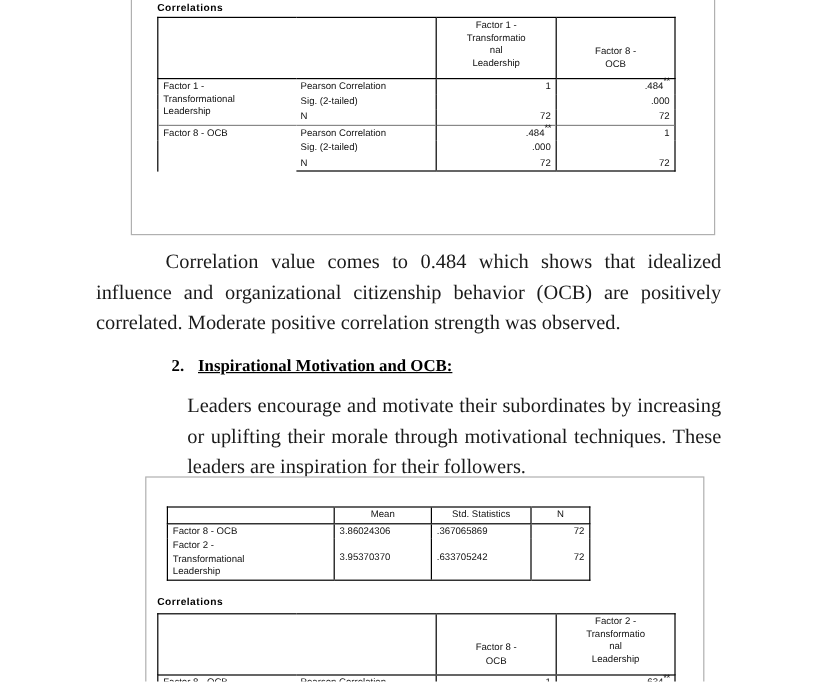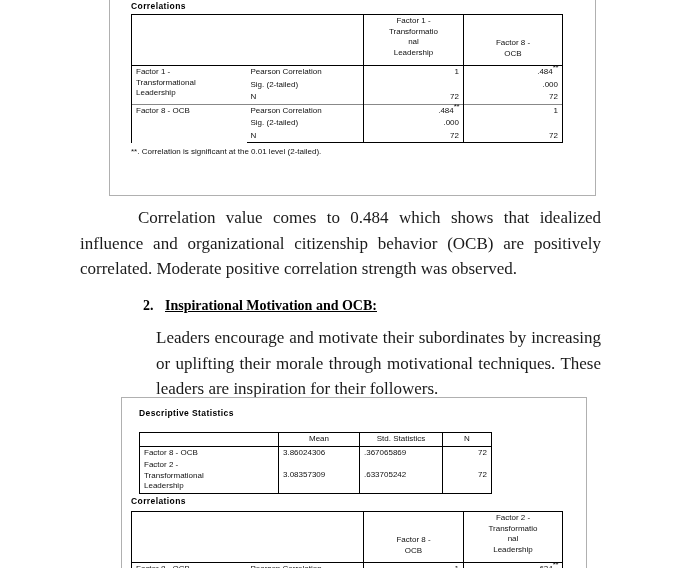--- a/index.html
+++ b/index.html
@@ -195,38 +195,34 @@
           <td class="b-left b-right ta-r"></td>
         </tr>
         <tr>
           <td class="b-bot ta-l">N</td>
           <td class="b-left b-bot ta-r">72</td>
           <td class="b-left b-right b-bot ta-r">72</td>
         </tr>
       </tbody>
     </table>
 
-    <div class="footnote">
-      <span>**. Correlation is significant at the 0.01 level (2-tailed).</span>
-    </div>
   </div>
 </div>
 
 <div class="doc-para" id="para-correlation">Correlation value comes to 0.484 which shows that idealized influence and organizational citizenship behavior (OCB) are positively correlated. Moderate positive correlation strength was observed.</div>
 
 <div id="heading-2">
   <span class="num">2.</span><span class="txt">Inspirational Motivation and OCB:</span>
 </div>
 
 <div class="doc-para" id="para-leaders">Leaders encourage and motivate their subordinates by increasing or uplifting their morale through motivational techniques. These leaders are inspiration for their followers.</div>
 
 <div class="spss-frame" id="frame-desc-2">
 
   <div style="position:absolute; left:17px; top:10px; width:352px;">
-    <div class="spss-title">Descriptive Statistics</div>
 
     <table class="spss" id="tbl-desc" style="margin-top:14px; width:352px;">
       <colgroup>
         <col style="width:139px;">
         <col style="width:81px;">
         <col style="width:83px;">
         <col style="width:49px;">
       </colgroup>
       <thead>
         <tr>
@@ -244,21 +240,21 @@
           <td class="b-left ta-l">3.86024306</td>
           <td class="b-left ta-l">.367065869</td>
           <td class="b-left b-right ta-r">72</td>
         </tr>
         <tr>
           <td class="b-left b-bot ta-l">
             <span>Factor 2 -</span><br>
             <span>Transformational</span><br>
             <span>Leadership</span>
           </td>
-          <td class="b-left b-bot ta-l va-m" style="padding-top:11px;">3.08357309</td>
+          <td class="b-left b-bot ta-l va-m" style="padding-top:11px;">3.95370370</td>
           <td class="b-left b-bot ta-l va-m" style="padding-top:11px;">.633705242</td>
           <td class="b-left b-right b-bot ta-r va-m" style="padding-top:11px;">72</td>
         </tr>
       </tbody>
     </table>
   </div>
 
   <div style="position:absolute; left:9px; top:98px; width:432px;">
     <div class="spss-title">Correlations</div>
 

